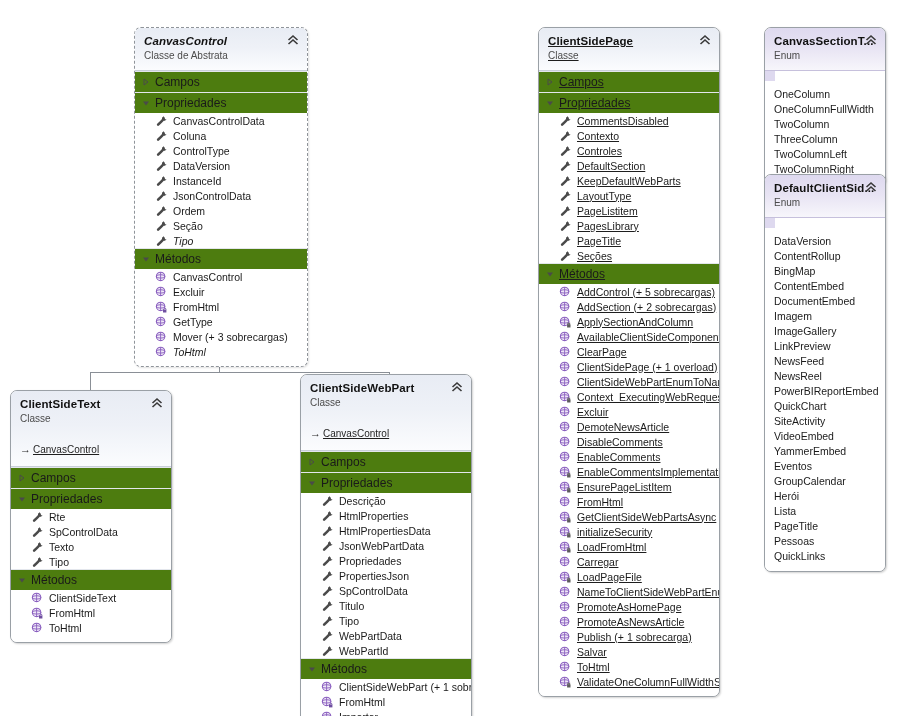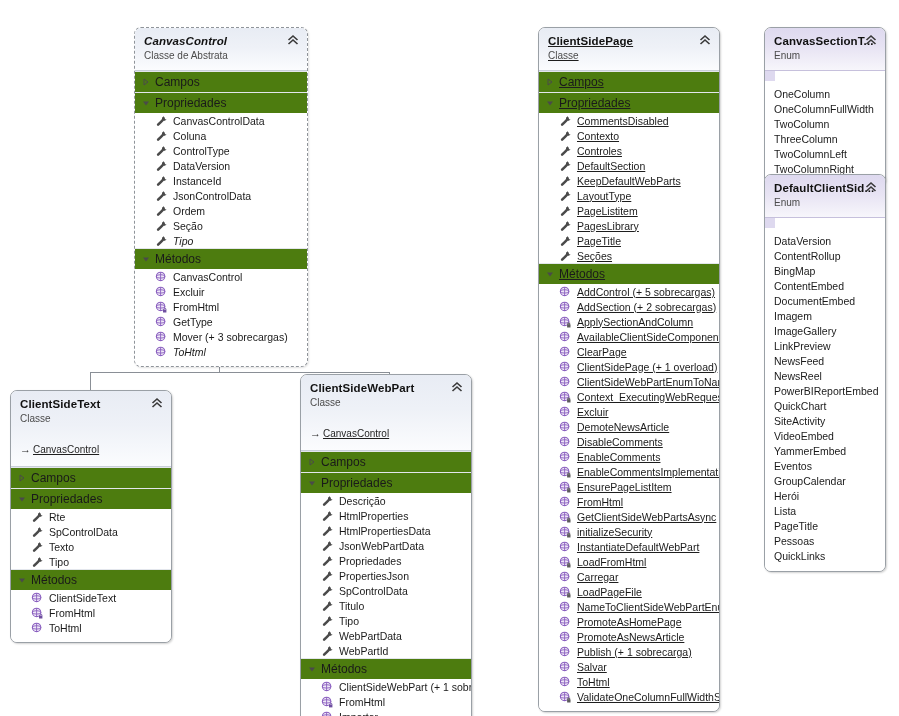--- a/index.html
+++ b/index.html
@@ -865,30 +865,20 @@
           <span class="ico">
             <svg width="12" height="12" viewBox="0 0 12 12">
               <circle cx="5.6" cy="5.4" r="4.2" fill="#efe8f7" stroke="#8a5fbf" stroke-width="1.1"></circle>
               <ellipse cx="5.6" cy="5.4" rx="4.2" ry="1.7" fill="none" stroke="#8a5fbf" stroke-width="0.9"></ellipse>
               <line x1="5.6" y1="1.2" x2="5.6" y2="9.6" stroke="#8a5fbf" stroke-width="0.9"></line>
               <rect x="8.1" y="8.5" width="3.4" height="3.0" fill="#5d5d5d"></rect>
               <rect x="8.9" y="7.1" width="1.8" height="1.8" fill="none" stroke="#5d5d5d" stroke-width="0.9"></rect>
             </svg>
           </span>
           <span>initializeSecurity</span>
-        </div>
-        <div class="member">
-          <span class="ico">
-            <svg width="12" height="12" viewBox="0 0 12 12">
-              <circle cx="5.6" cy="5.4" r="4.2" fill="#efe8f7" stroke="#8a5fbf" stroke-width="1.1"></circle>
-              <ellipse cx="5.6" cy="5.4" rx="4.2" ry="1.7" fill="none" stroke="#8a5fbf" stroke-width="0.9"></ellipse>
-              <line x1="5.6" y1="1.2" x2="5.6" y2="9.6" stroke="#8a5fbf" stroke-width="0.9"></line>
-            </svg>
-          </span>
-          <span>InstantiateDefaultWebPart</span>
         </div>
         <div class="member">
           <span class="ico">
             <svg width="12" height="12" viewBox="0 0 12 12">
               <circle cx="5.6" cy="5.4" r="4.2" fill="#efe8f7" stroke="#8a5fbf" stroke-width="1.1"></circle>
               <ellipse cx="5.6" cy="5.4" rx="4.2" ry="1.7" fill="none" stroke="#8a5fbf" stroke-width="0.9"></ellipse>
               <line x1="5.6" y1="1.2" x2="5.6" y2="9.6" stroke="#8a5fbf" stroke-width="0.9"></line>
               <rect x="8.1" y="8.5" width="3.4" height="3.0" fill="#5d5d5d"></rect>
               <rect x="8.9" y="7.1" width="1.8" height="1.8" fill="none" stroke="#5d5d5d" stroke-width="0.9"></rect>
             </svg>

